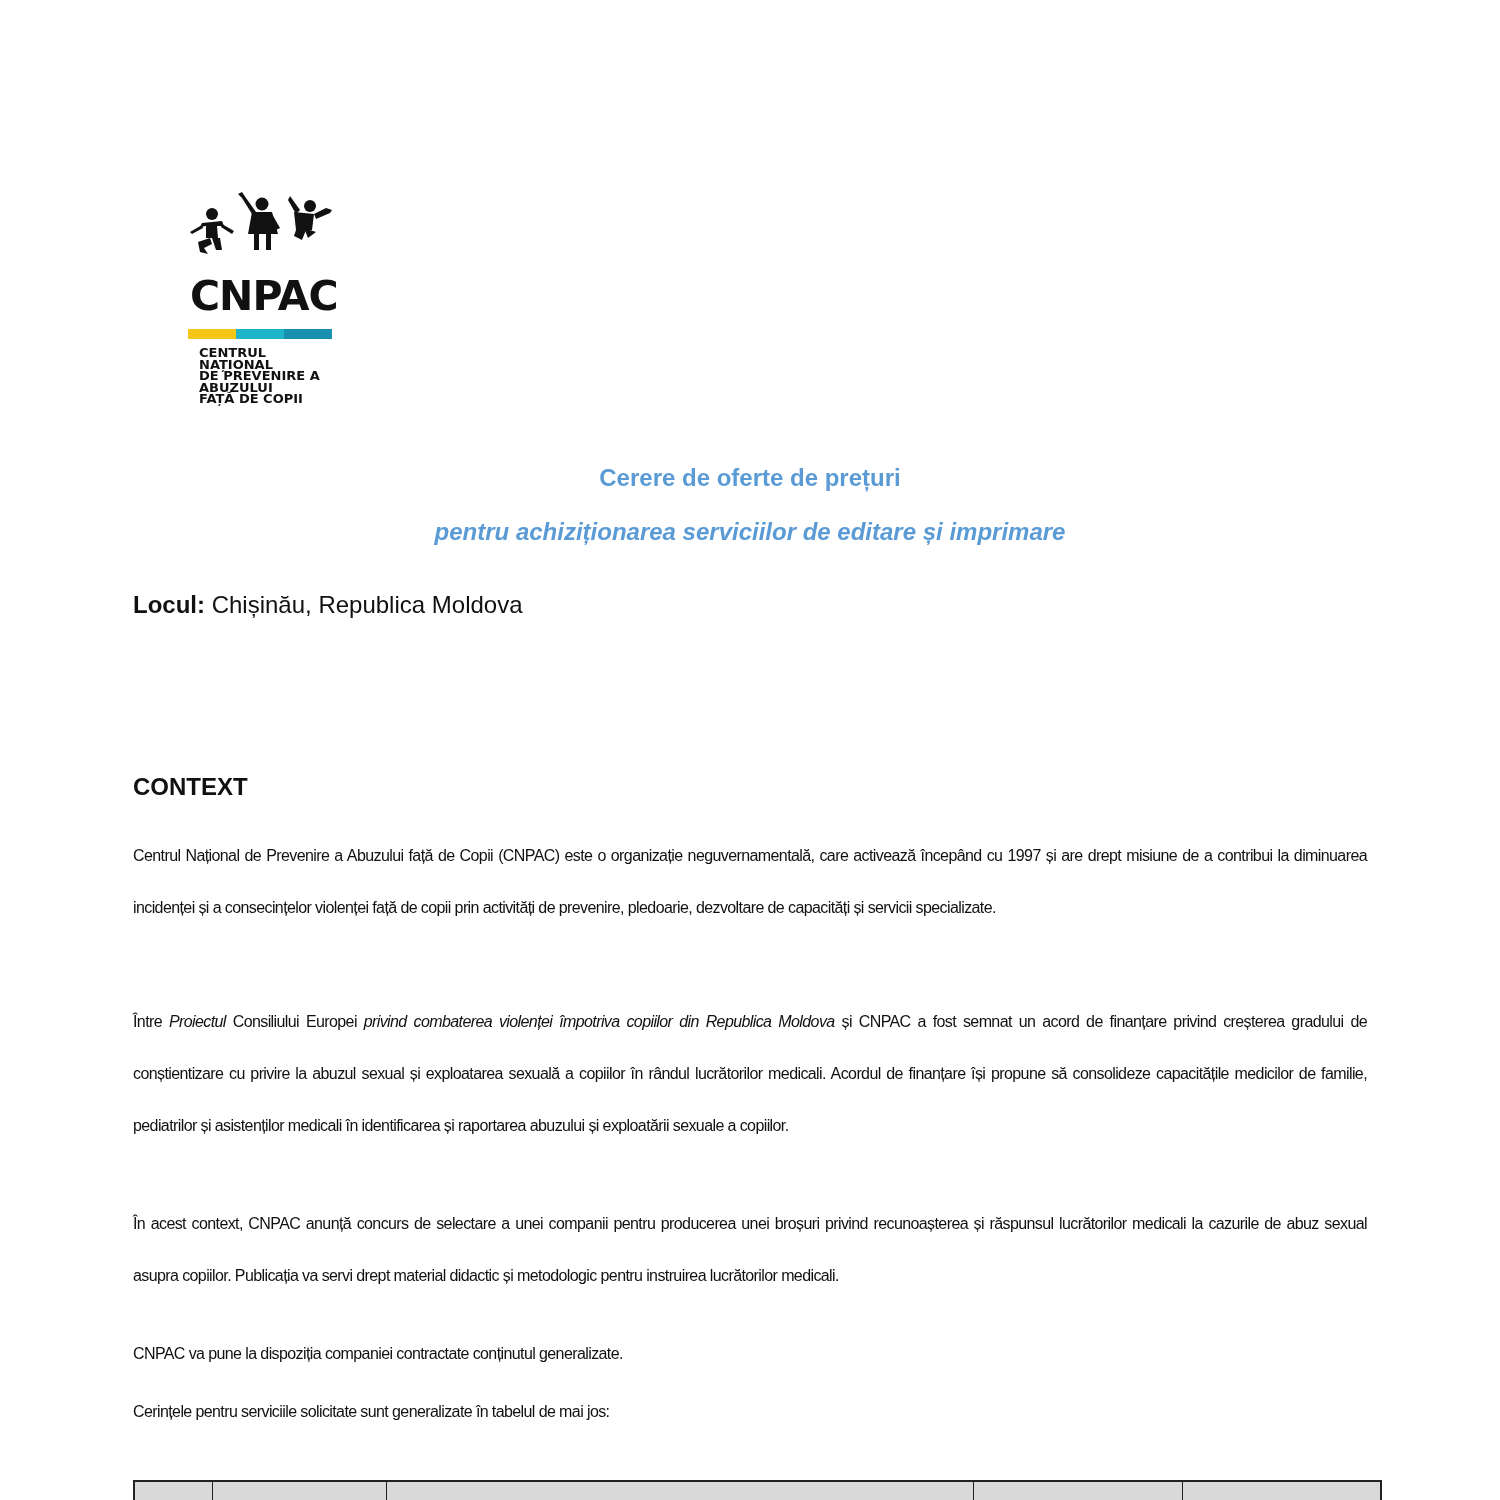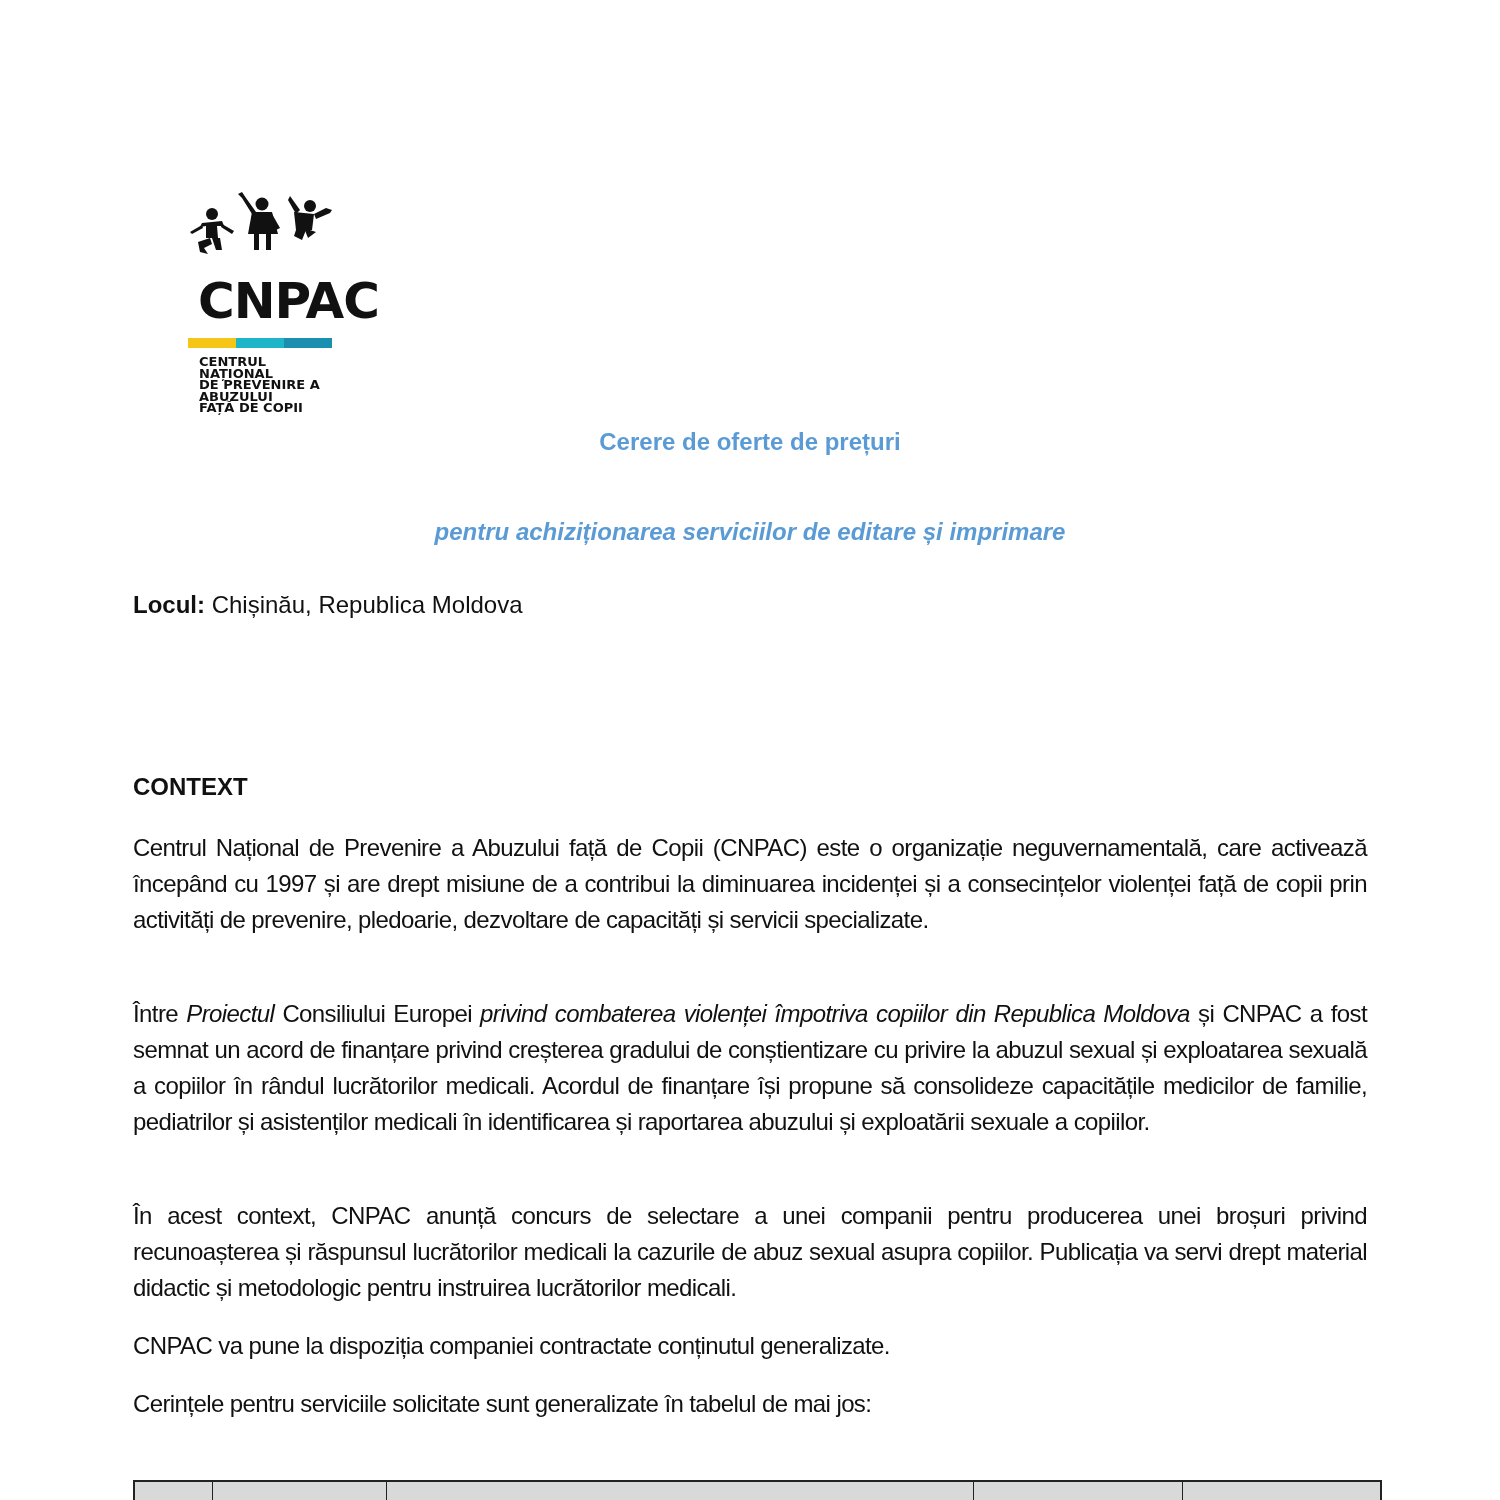--- a/index.html
+++ b/index.html
@@ -1,33 +1,33 @@
 <!DOCTYPE html>
 <html><head>
 <meta charset="utf-8">
 <style>
   html, body { margin: 0; padding: 0; background: #ffffff; }
   body { width: 1500px; height: 1500px; position: relative; overflow: hidden;
          font-family: "Liberation Sans", "DejaVu Sans", sans-serif; color: #111; }
   .logo { position: absolute; left: 186px; top: 192px; width: 148px; }
   .logo svg { display: block; }
-  .logo-word { font-family: "DejaVu Sans", sans-serif; font-weight: bold; font-size: 50px;
-               letter-spacing: -1px; line-height: 1; margin-top: 22px; margin-left: 12px; color: #111; }
+  .logo-word { font-family: "DejaVu Sans", sans-serif; font-weight: bold; font-size: 41px;
+               letter-spacing: -1px; line-height: 1; margin-top: 22px; margin-left: 4px; color: #111; }
   .logo-bar { display: flex; height: 10px; width: 144px; margin-top: 12px; margin-left: 2px; }
   .logo-bar span { flex: 1; }
   .logo-sub { font-family: "DejaVu Sans", sans-serif; font-weight: bold; font-size: 13px;
               line-height: 11.5px; margin-top: 8px; margin-left: 13px; color: #111; }
   .title { position: absolute; left: 0; width: 1500px; text-align: center; font-weight: bold;
            font-size: 24px; color: #5b9bd5; }
-  .title.t1 { top: 428px; }
+  .title.t1 { top: 464px; }
   .title.t2 { top: 518px; font-style: italic; }
   .meta { position: absolute; left: 133px; top: 586px; font-size: 24px; line-height: 37px; }
   .meta b { font-weight: bold; }
   .section { position: absolute; left: 133px; top: 773px; font-size: 24px; font-weight: bold; }
-  .para { position: absolute; left: 133px; width: 1234px; font-size: 24px; line-height: 36px;
+  .para { position: absolute; left: 133px; width: 1234px; font-size: 16px; line-height: 52px;
           text-align: justify; text-align-last: left; letter-spacing: -0.6px; }
   .p1 { top: 830px; }
   .p2 { top: 996px; }
   .p3 { top: 1198px; }
   .p4 { top: 1328px; }
   .p5 { top: 1386px; }
   .table { position: absolute; left: 133px; top: 1480px; width: 1249px; height: 40px;
            border: 2px solid #222; border-bottom: none; background: #d9d9d9; display: flex; box-sizing: border-box; }
   .table .col { border-right: 1.5px solid #222; height: 100%; box-sizing: border-box; }
   .table .col:last-child { border-right: none; }

